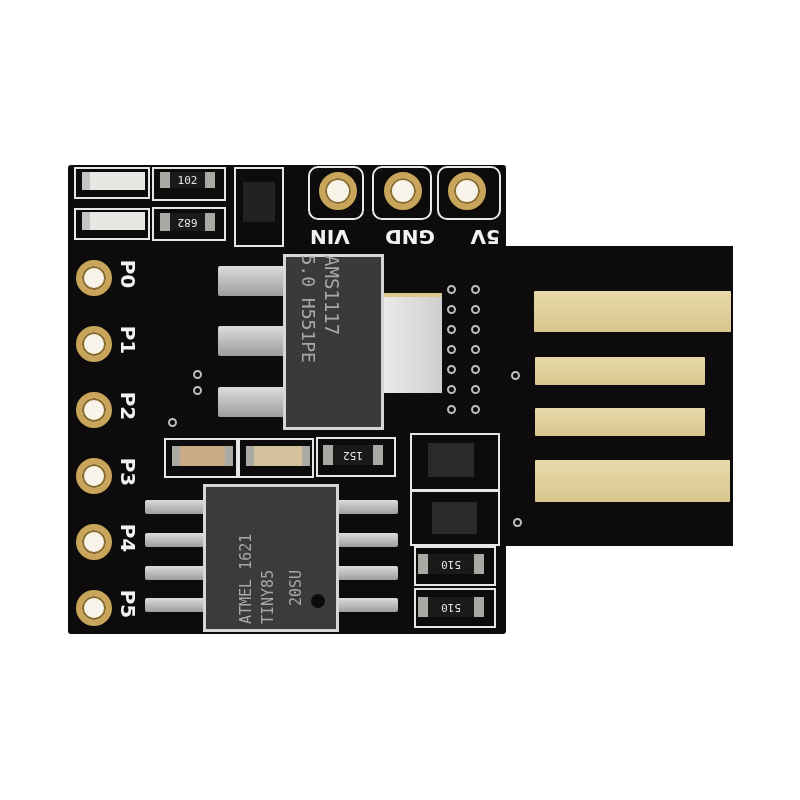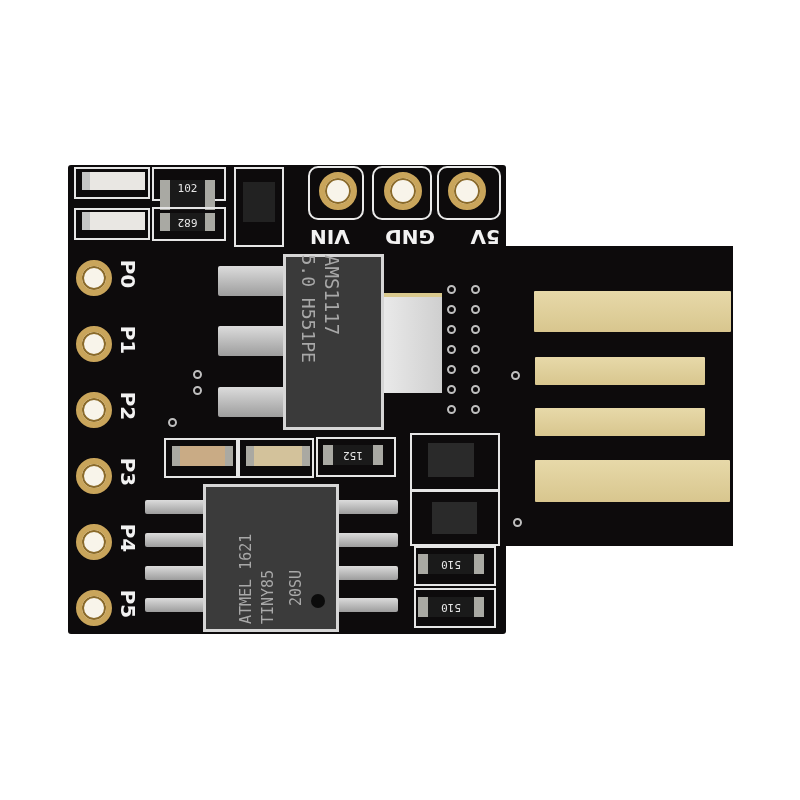--- a/index.html
+++ b/index.html
@@ -43,21 +43,21 @@
   <span>GND</span>
   <span>5V</span>
 </div>
 
 <div class="abs smd-frame" style="left:74px;top:167px;width:72px;height:28px;"></div>
 <div class="abs led" style="left:82px;top:172px;width:55px;height:18px;"></div>
 <div class="abs smd-frame" style="left:74px;top:208px;width:72px;height:28px;"></div>
 <div class="abs led" style="left:82px;top:212px;width:55px;height:18px;"></div>
 
 <div class="abs smd-frame" style="left:152px;top:167px;width:70px;height:30px;"></div>
-<div class="abs res" style="left:160px;top:180px;width:35px;height:30px;line-height:18px;">102</div>
+<div class="abs res" style="left:160px;top:172px;width:35px;height:16px;line-height:18px;">102</div>
 <div class="abs smd-frame" style="left:152px;top:207px;width:70px;height:30px;"></div>
 <div class="abs res" style="left:160px;top:213px;width:35px;height:18px;line-height:18px;transform:rotate(180deg);">682</div>
 
 <div class="abs smd-frame" style="left:234px;top:167px;width:46px;height:76px;"></div>
 <div class="abs" style="left:243px;top:182px;width:32px;height:40px;background:#222;"></div>
 
 <div class="abs" style="left:68px;top:248px;width:48px;height:386px;">
   <div class="abs pad-hole" style="left:8px;top:12px;width:24px;height:24px;"></div>
   <div class="abs pad-hole" style="left:8px;top:78px;width:24px;height:24px;"></div>
   <div class="abs pad-hole" style="left:8px;top:144px;width:24px;height:24px;"></div>

